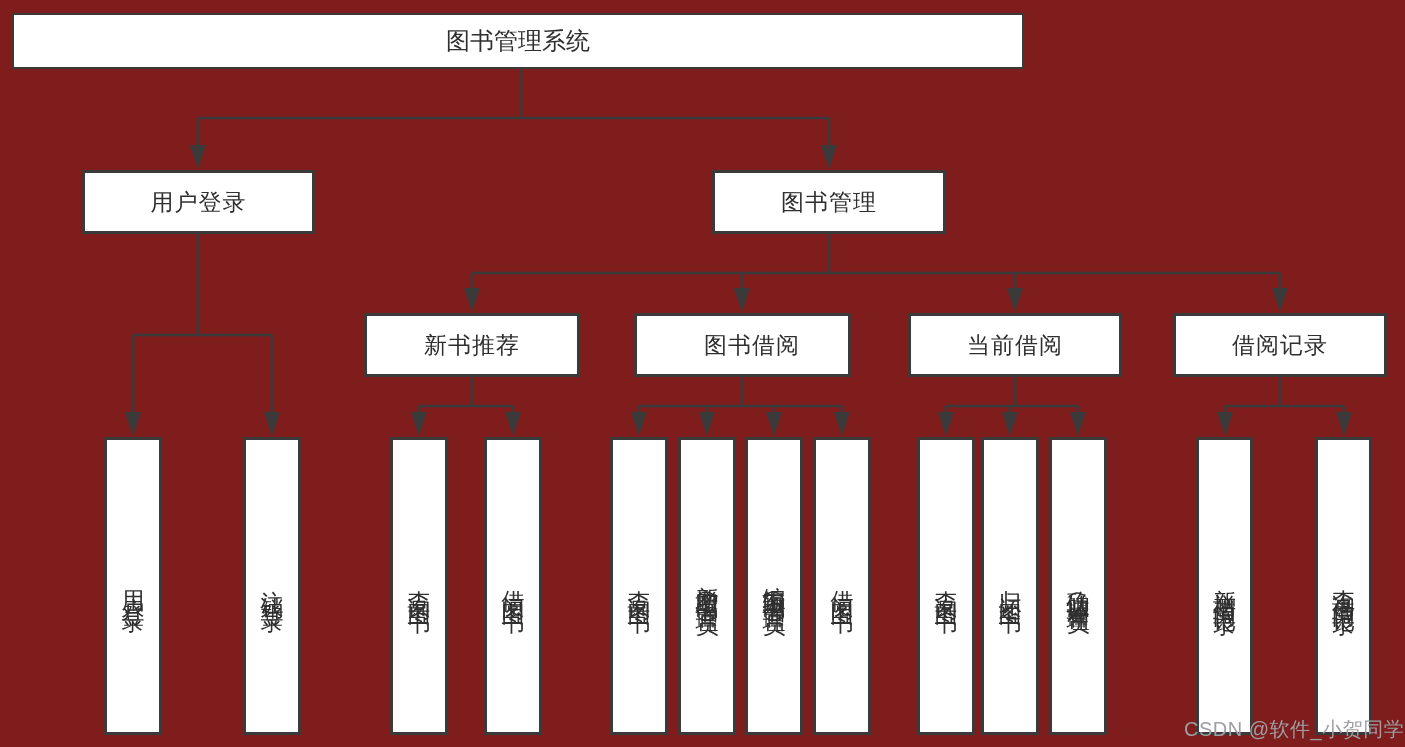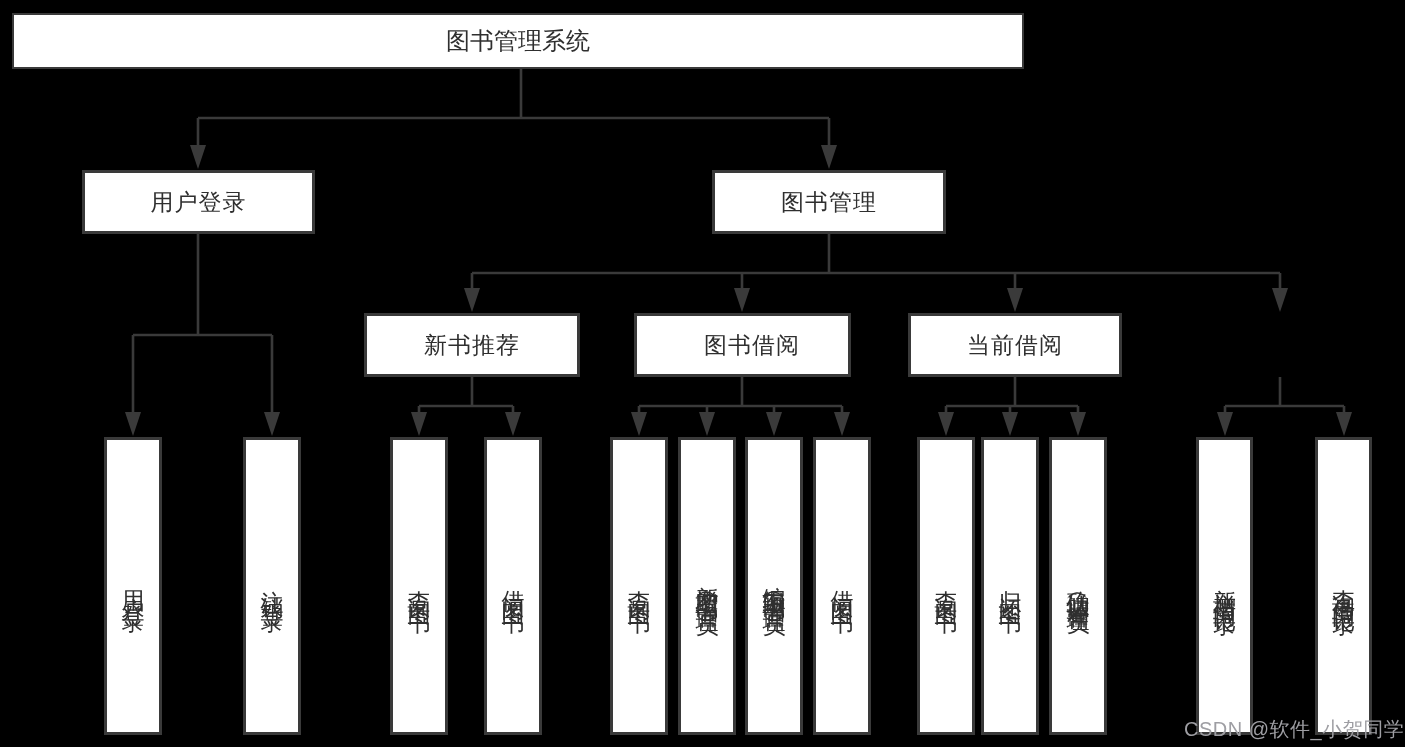--- a/index.html
+++ b/index.html
@@ -5,21 +5,21 @@
   html, body {
     margin: 0;
     padding: 0;
     background: #ffffff;
     font-family: "Liberation Sans", "DejaVu Sans", sans-serif;
   }
   .canvas {
     position: relative;
     width: 1405px;
     height: 747px;
-    background: #000000;
+    background: #7f1d1d;
     overflow: hidden;
   }
   .wires {
     position: absolute;
     left: 0;
     top: 0;
     width: 1405px;
     height: 747px;
   }
   .node {
@@ -122,20 +122,23 @@
 
   <div class="node hbox" style="left:364px; top:313px; width:216px; height:64px;">
     <span>新书推荐</span>
   </div>
   <div class="node hbox" style="left:634px; top:313px; width:217px; height:64px;padding-left:19px;">
     <span>图书借阅</span>
   </div>
   <div class="node hbox" style="left:908px; top:313px; width:214px; height:64px;">
     <span>当前借阅</span>
   </div>
+  <div class="node hbox" style="left:1173px; top:313px; width:214px; height:64px;">
+    <span>借阅记录</span>
+  </div>
 
   <div class="node vbox" style="left:104px; top:437px; width:58px; height:298px;">
     <span class="vtext">用户登录</span>
   </div>
   <div class="node vbox" style="left:243px; top:437px; width:58px; height:298px;">
     <span class="vtext">注销登录</span>
   </div>
 
   <div class="node vbox" style="left:390px; top:437px; width:58px; height:298px;">
     <span class="vtext">查询图书</span>

